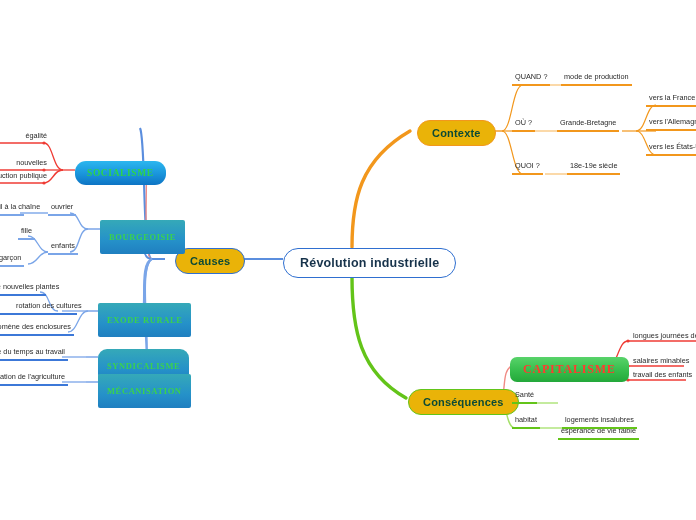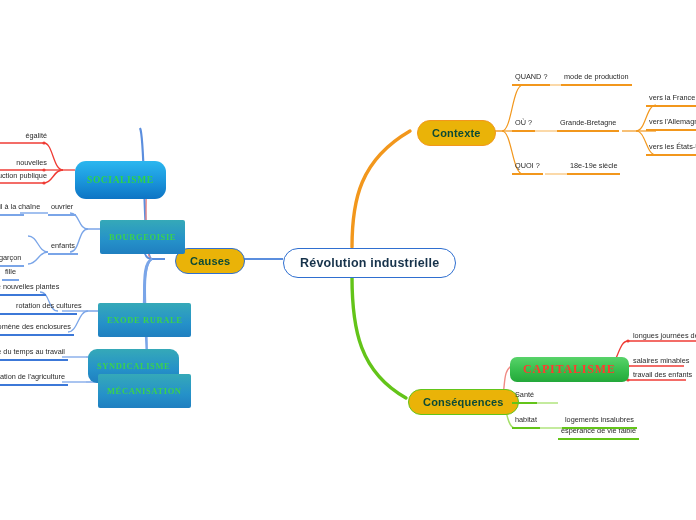--- a/index.html
+++ b/index.html
@@ -50,21 +50,21 @@
     letter-spacing:.6px;
     padding:12px 9px;
     text-align:center;
   }
   .badge.round{
     border-radius:11px;
     background:linear-gradient(180deg,#2bb7ef 0%,#1b97dd 50%,#0d74c4 100%);
     color:#2dd34a;
     font-size:9.5px;
     font-weight:bold;
-    padding:14px 12px;
+    padding:7px 12px;
   }
   .badge.rect{
     border-radius:2px;
     background:linear-gradient(180deg,#35a9b8 0%,#2591c9 60%,#1f7fc0 100%);
     color:#3ad14f;
     font-weight:bold;
   }
   .badge.greenpill{
     border-radius:7px;
     background:linear-gradient(180deg,#58d36a 0%,#36bd4c 55%,#23a83a 100%);
@@ -204,29 +204,29 @@
 
   <div class="node badge round" style="left:75px;top:161px;">SOCIALISME</div>
   <div class="node leaf none r-align" style="left:0px;top:131px;width:44px;">égalité</div>
   <div class="node leaf none r-align" style="left:0px;top:158px;width:44px;">nouvelles</div>
   <div class="node leaf none r-align" style="left:-42px;top:171px;width:86px;">instruction publique</div>
 
   <div class="node badge rect" style="left:100px;top:220px;">BOURGEOISIE</div>
   <div class="node leaf u-bluefade" style="left:48px;top:202px;">ouvrier</div>
   <div class="node leaf u-bluefade" style="left:-20px;top:202px;width:38px;">travail à la chaîne</div>
   <div class="node leaf u-bluefade" style="left:48px;top:241px;">enfants</div>
-  <div class="node leaf u-bluefade" style="left:2px;top:226px;margin-top:41px;">fille</div>
+  <div class="node leaf u-bluefade" style="left:18px;top:226px;">fille</div>
   <div class="node leaf u-bluefade" style="left:-4px;top:253px;">garçon</div>
 
   <div class="node badge rect" style="left:98px;top:303px;">EXODE RURALE</div>
   <div class="node leaf u-blue" style="left:0px;top:301px;width:58px;text-align:right;padding-left:16px;">rotation des cultures</div>
   <div class="node leaf u-blue" style="left:-50px;top:282px;width:90px;text-align:right;">introduction de nouvelles plantes</div>
   <div class="node leaf u-blue" style="left:-22px;top:322px;width:90px;text-align:right;">phénomène des enclosures</div>
 
-  <div class="node badge rect" style="left:88px;top:349px;border-radius:9px;">SYNDICALISME</div>
+  <div class="node badge rect" style="left:98px;top:349px;border-radius:9px;">SYNDICALISME</div>
   <div class="node leaf u-blue" style="left:-24px;top:347px;width:86px;text-align:right;">baisse du temps au travail</div>
 
   <div class="node badge rect" style="left:98px;top:374px;">MÉCANISATION</div>
   <div class="node leaf u-blue" style="left:-32px;top:372px;width:94px;text-align:right;">mécanisation de l'agriculture</div>
 
   <div class="node pill green" style="left:408px;top:389px;">Conséquences</div>
 
   <div class="node badge greenpill" style="left:510px;top:357px;">CAPITALISME</div>
   <div class="node leaf none" style="left:630px;top:331px;">longues journées de travail</div>
   <div class="node leaf none" style="left:630px;top:356px;">salaires minables</div>

